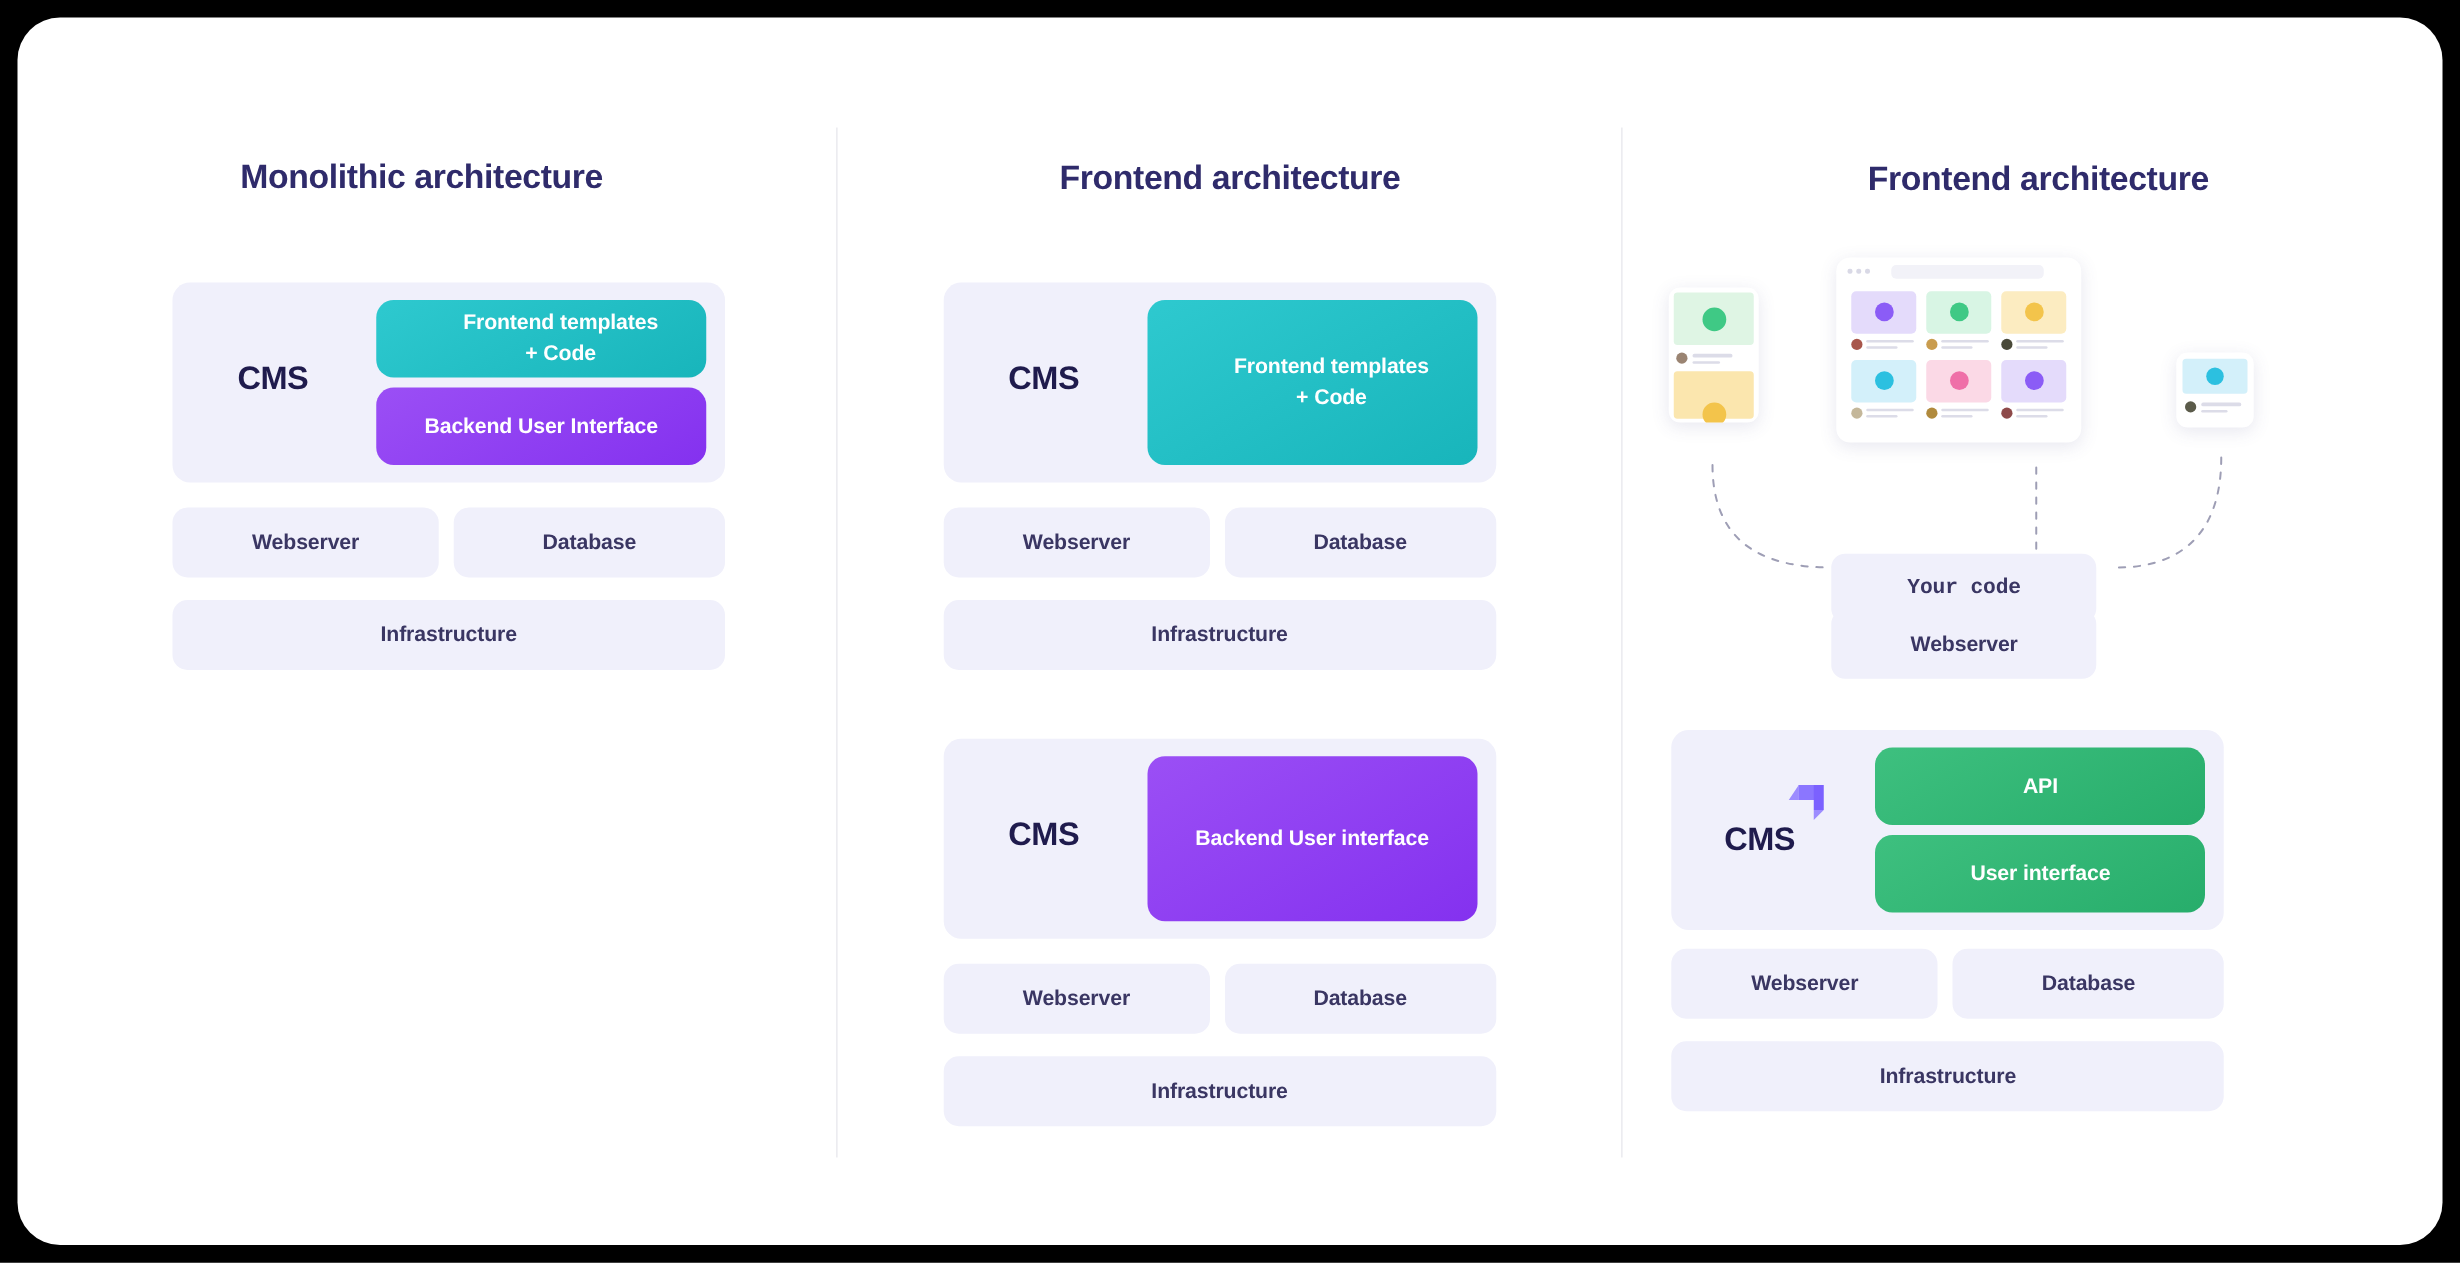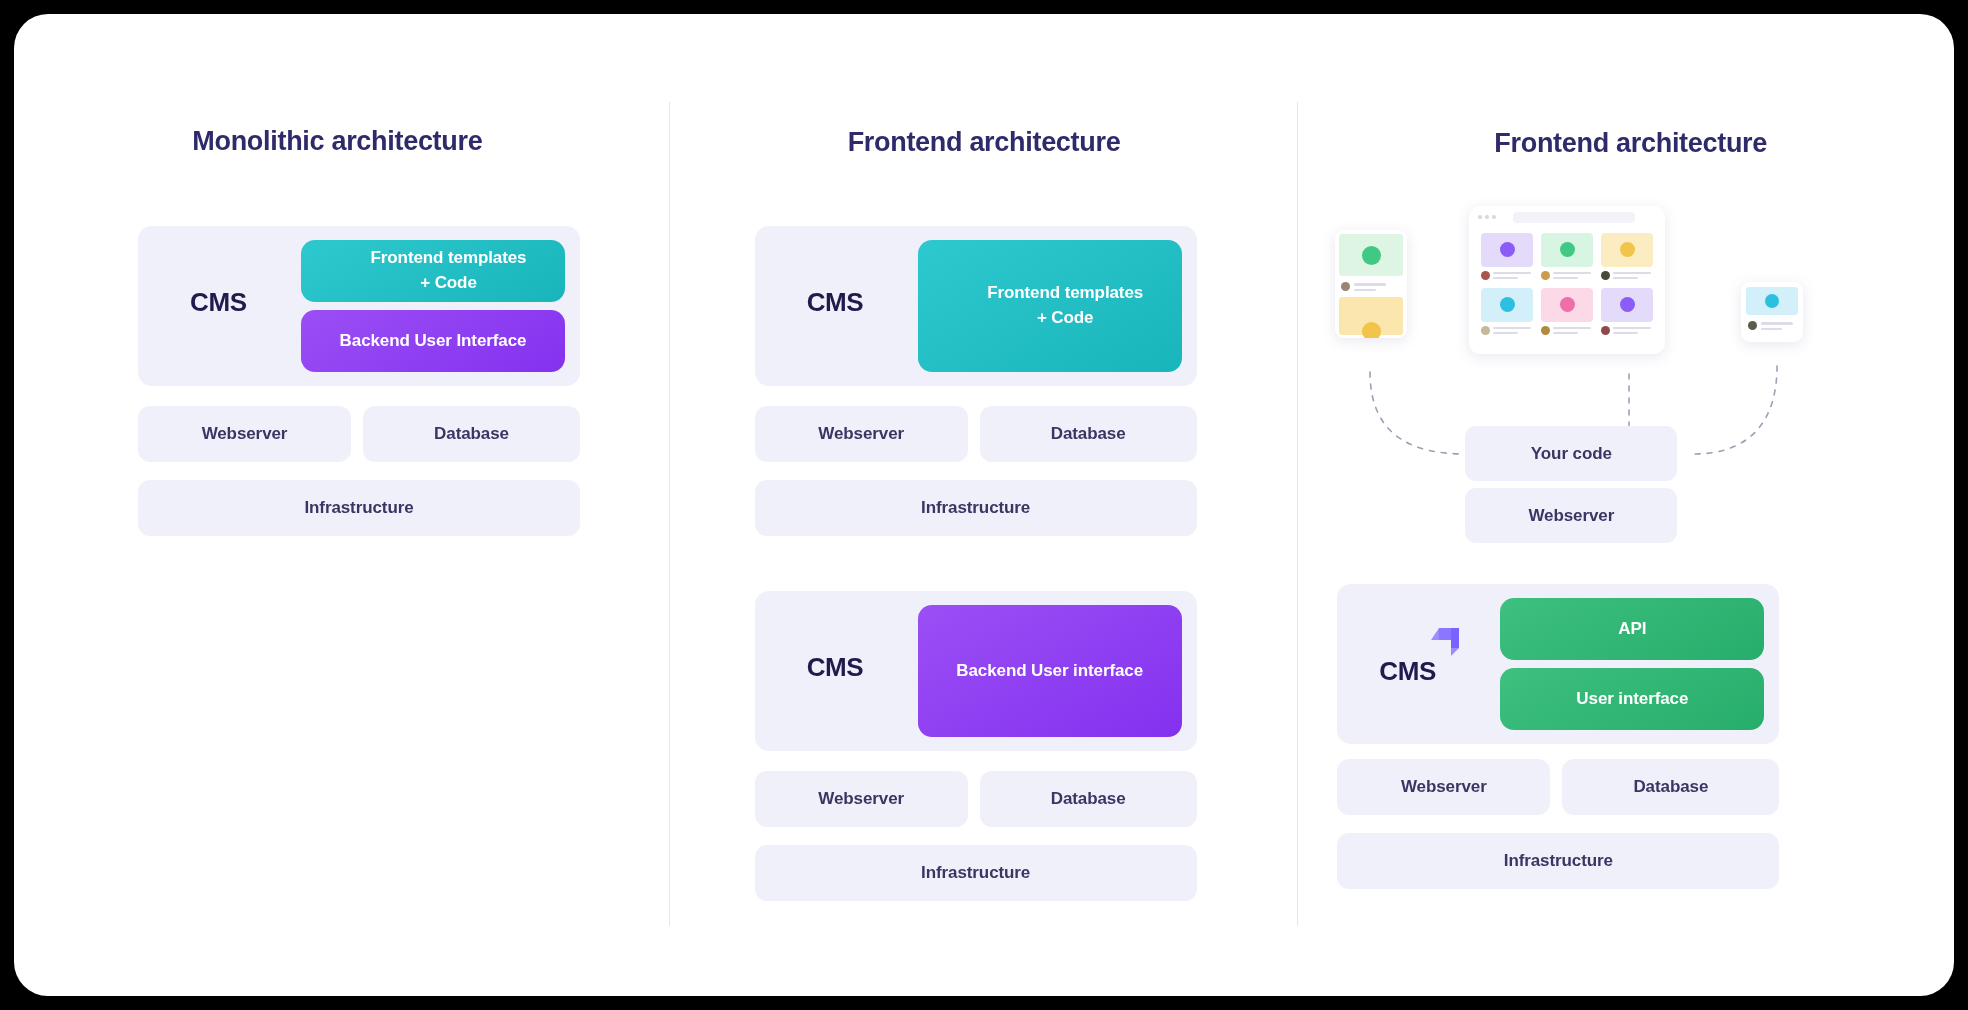--- a/index.html
+++ b/index.html
@@ -248,21 +248,21 @@
       </div>
 
       <div class="device" style="left:434px; top:268px; width:62px; height:60px;">
         <div class="thumb" style="left:5px; top:5px; width:52px; height:28px; background:#d3f0fa; border-radius:3px;"></div>
         <div class="dot" style="left:24px; top:12px; width:14px; height:14px; background:#2cc0e0;"></div>
         <div class="avatar" style="left:7px; top:39px; width:9px; height:9px; background:#5b5b4a;"></div>
         <div class="line" style="left:20px; top:40px; width:32px; height:2.5px;"></div>
         <div class="line" style="left:20px; top:45.5px; width:21px; height:2.5px;"></div>
       </div>
 
-      <div class="plain-box" style="left:158px; top:412px; width:212px; height:55px; border-radius:11px;">Your code</div>
+      <div class="plain-box" style="left:158px; top:429px; width:212px; height:55px; border-radius:11px;font-family:Liberation Mono, monospace;">Your code</div>
       <div class="plain-box" style="left:158px; top:474px; width:212px; height:55px; border-radius:11px;">Webserver</div>
 
       <div class="panel" style="left:30px; top:570px; width:442px; height:160px;">
         <div class="cms-label" style="left:42px; top:72px;">CMS</div>
         <svg class="strapi-logo" width="40" height="40" viewBox="0 0 40 40" style="left:90px; top:36px;">
           <path d="M12 8 H32 V28 H24 V20 H12 Z" fill="#7b61ff"></path>
           <path d="M12 8 V20 H4 Z" fill="#9d8cff"></path>
           <path d="M24 28 V36 L32 28 Z" fill="#9d8cff"></path>
           <rect x="12" y="8" width="12" height="12" fill="#8b76ff"></rect>
         </svg>

